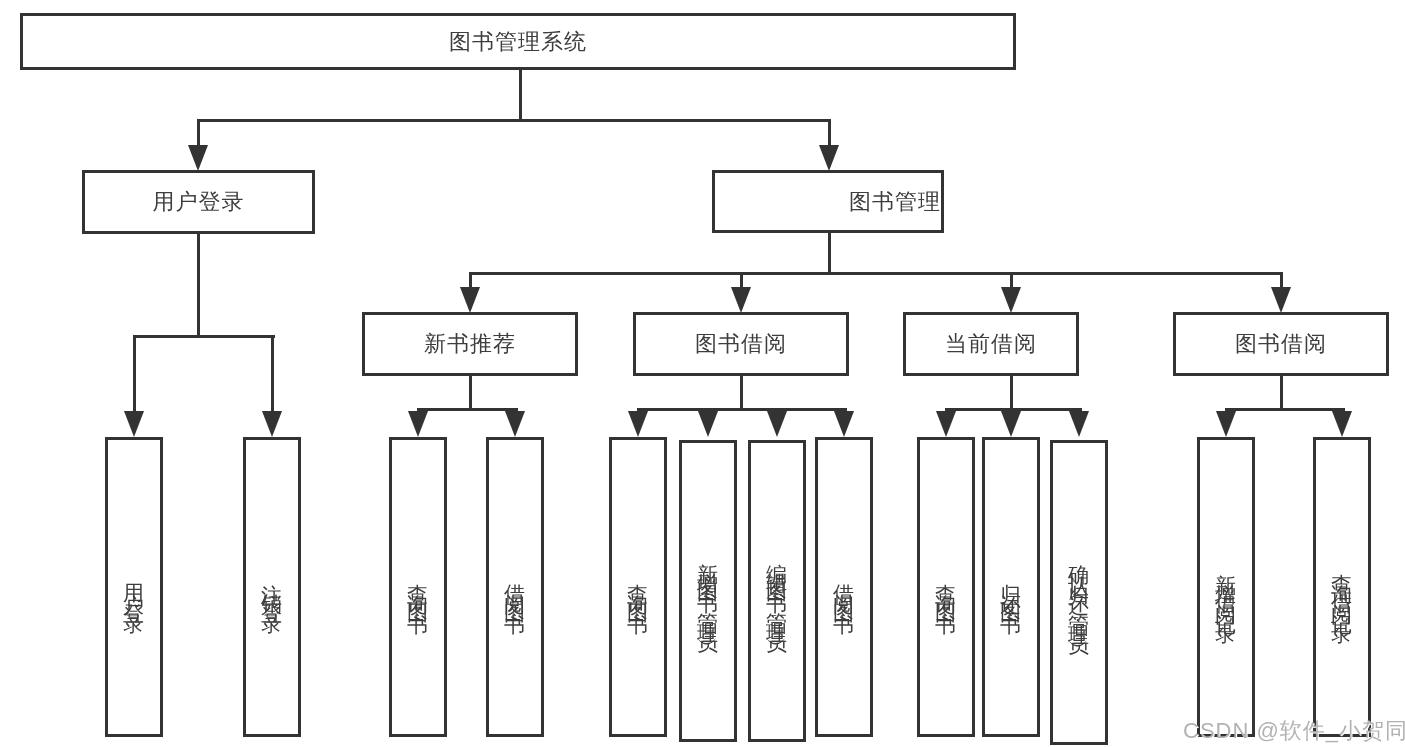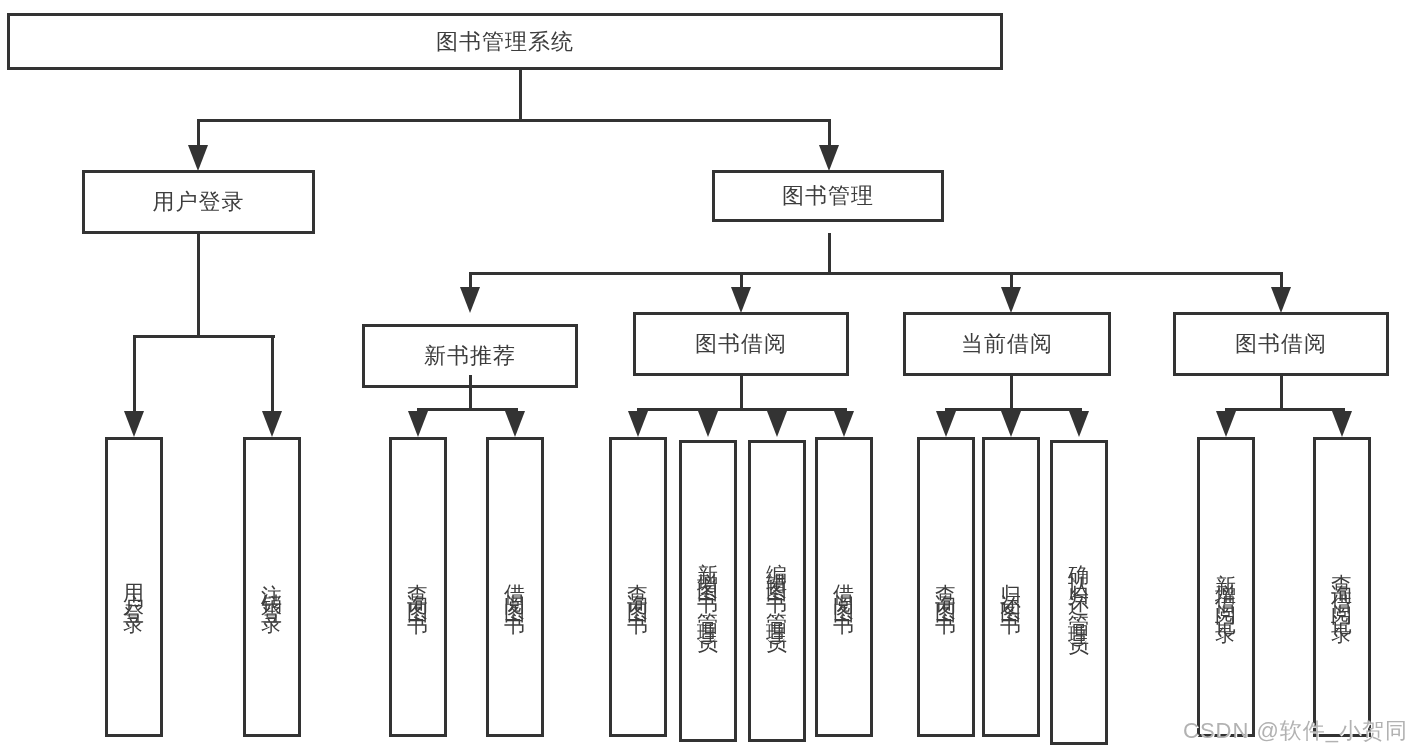--- a/index.html
+++ b/index.html
@@ -53,35 +53,35 @@
     white-space: nowrap;
     text-shadow: 1px 1px 0 #ffffff;
     z-index: 5;
   }
 </style>
 </head>
 <body>
 
 <div class="canvas">
 
-  <div class="box hbox" style="left:7px; top:13px; width:996px; height:57px;justify-content:center;">
+  <div class="box hbox" style="left:20px; top:13px; width:996px; height:57px;justify-content:center;">
     <span>图书管理系统</span>
   </div>
 
   <div class="lv" style="left:519px; top:70px; height:50px;"></div>
   <div class="lh" style="left:197px; top:119px; width:634px;"></div>
   <div class="lv" style="left:197px; top:119px; height:29px;"></div>
   <div class="arr" style="left:188px; top:145px;"></div>
   <div class="lv" style="left:828px; top:119px; height:29px;"></div>
   <div class="arr" style="left:819px; top:145px;"></div>
 
   <div class="box hbox" style="left:82px; top:170px; width:233px; height:64px;">
     <span>用户登录</span>
   </div>
-  <div class="box hbox" style="left:712px; top:170px; width:232px; height:52px;">
+  <div class="box hbox" style="left:712px; top:170px; width:232px; height:63px;justify-content:flex-end;">
     <span>图书管理</span>
   </div>
 
   <div class="lv" style="left:197px; top:233px; height:104px;"></div>
   <div class="lh" style="left:133px; top:335px; width:142px;"></div>
   <div class="lv" style="left:133px; top:335px; height:78px;"></div>
   <div class="arr" style="left:124px; top:411px;"></div>
   <div class="lv" style="left:271px; top:335px; height:78px;"></div>
   <div class="arr" style="left:262px; top:411px;"></div>
 
@@ -89,27 +89,27 @@
   <div class="lh" style="left:469px; top:272px; width:814px;"></div>
   <div class="lv" style="left:469px; top:272px; height:17px;"></div>
   <div class="arr" style="left:460px; top:287px;"></div>
   <div class="lv" style="left:740px; top:272px; height:17px;"></div>
   <div class="arr" style="left:731px; top:287px;"></div>
   <div class="lv" style="left:1010px; top:272px; height:17px;"></div>
   <div class="arr" style="left:1001px; top:287px;"></div>
   <div class="lv" style="left:1280px; top:272px; height:17px;"></div>
   <div class="arr" style="left:1271px; top:287px;"></div>
 
-  <div class="box hbox" style="left:362px; top:312px; width:216px; height:64px;margin-top:12px;">
+  <div class="box hbox" style="left:362px; top:312px; width:216px; height:64px;">
     <span>新书推荐</span>
   </div>
   <div class="box hbox" style="left:633px; top:312px; width:216px; height:64px;justify-content:center;">
     <span>图书借阅</span>
   </div>
-  <div class="box hbox" style="left:903px; top:312px; width:208px; height:64px;text-align:right;">
+  <div class="box hbox" style="left:903px; top:312px; width:176px; height:64px;text-align:right;">
     <span>当前借阅</span>
   </div>
   <div class="box hbox" style="left:1173px; top:312px; width:216px; height:64px;">
     <span>图书借阅</span>
   </div>
 
   <div class="lv" style="left:469px; top:375px; height:35px;"></div>
   <div class="lv" style="left:740px; top:375px; height:35px;"></div>
   <div class="lv" style="left:1010px; top:375px; height:35px;"></div>
   <div class="lv" style="left:1280px; top:375px; height:35px;"></div>

